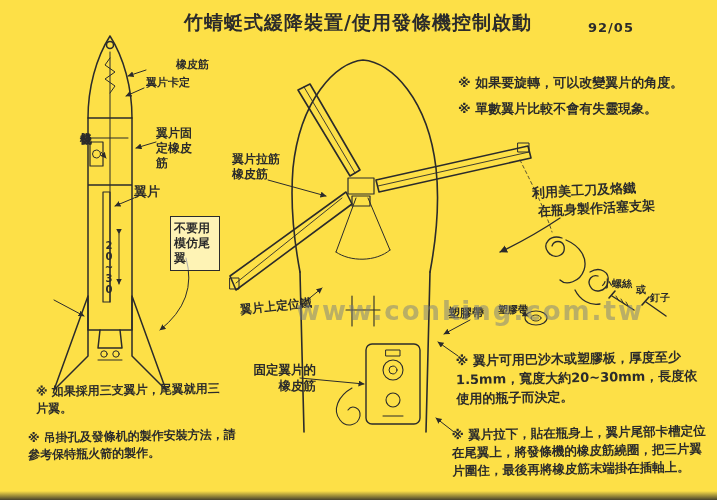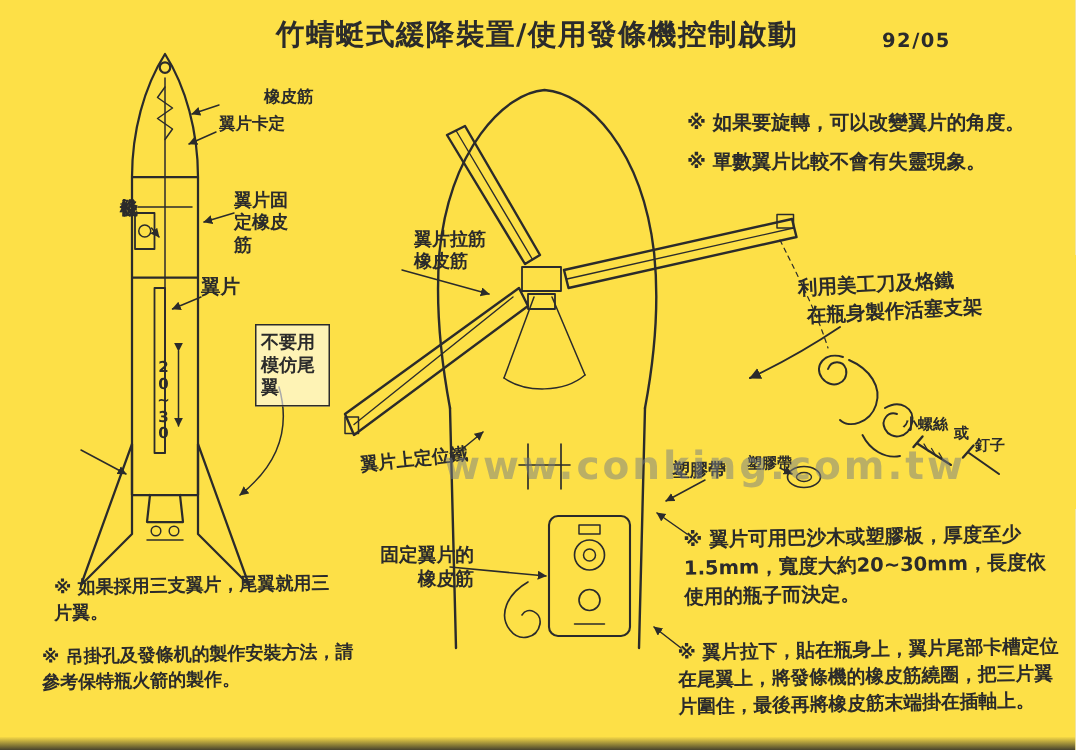--- a/index.html
+++ b/index.html
@@ -182,21 +182,21 @@
   <div class="lbl" style="left:146px;top:76px;width:52px;font-size:11px;">翼片卡定</div>
   <div class="lbl vert" style="left:78px;top:122px;font-size:12px;">發條机</div>
   <div class="lbl" style="left:156px;top:126px;width:40px;font-size:12px;">翼片固定橡皮筋</div>
   <div class="lbl" style="left:132px;top:184px;width:28px;font-size:13px;text-align:right;">翼片</div>
   <div class="lbl boxed" style="left:170px;top:216px;width:42px;font-size:12px;">不要用模仿尾翼</div>
   <div class="lbl vert" style="left:102px;top:240px;font-size:10px;">20~30</div>
 
   <div class="note" style="left:36px;top:382px;width:185px;font-size:12px;transform:rotate(-1deg);">※ 如果採用三支翼片，尾翼就用三片翼。</div>
   <div class="note" style="left:28px;top:428px;width:215px;font-size:12px;transform:rotate(-1deg);">※ 吊掛孔及發條机的製作安裝方法，請參考保特瓶火箭的製作。</div>
 
-  <div class="lbl" style="left:232px;top:152px;width:56px;font-size:12px;margin-left:44px;">翼片拉筋橡皮筋</div>
+  <div class="lbl" style="left:232px;top:152px;width:56px;font-size:12px;">翼片拉筋橡皮筋</div>
   <div class="lbl" style="left:240px;top:298px;width:90px;font-size:12px;transform:rotate(-6deg);">翼片上定位鐵</div>
   <div class="lbl" style="left:248px;top:362px;width:68px;font-size:12.5px;text-align:right;">固定翼片的橡皮筋</div>
   <div class="lbl" style="left:448px;top:306px;width:44px;font-size:12px;">塑膠帶</div>
   <div class="lbl" style="left:498px;top:304px;width:36px;font-size:10px;">塑膠帶</div>
 
   <div class="note" style="left:458px;top:74px;width:250px;font-size:13px;white-space:nowrap;">※ 如果要旋轉，可以改變翼片的角度。</div>
   <div class="note" style="left:458px;top:100px;width:250px;font-size:13px;white-space:nowrap;">※ 單數翼片比較不會有失靈現象。</div>
   <div class="lbl" style="left:532px;top:182px;width:130px;font-size:13px;transform:rotate(-3deg);">利用美工刀及烙鐵</div>
   <div class="lbl" style="left:538px;top:200px;width:140px;font-size:13px;transform:rotate(-3deg);">在瓶身製作活塞支架</div>
   <div class="lbl" style="left:602px;top:278px;width:40px;font-size:10px;">小螺絲</div>

